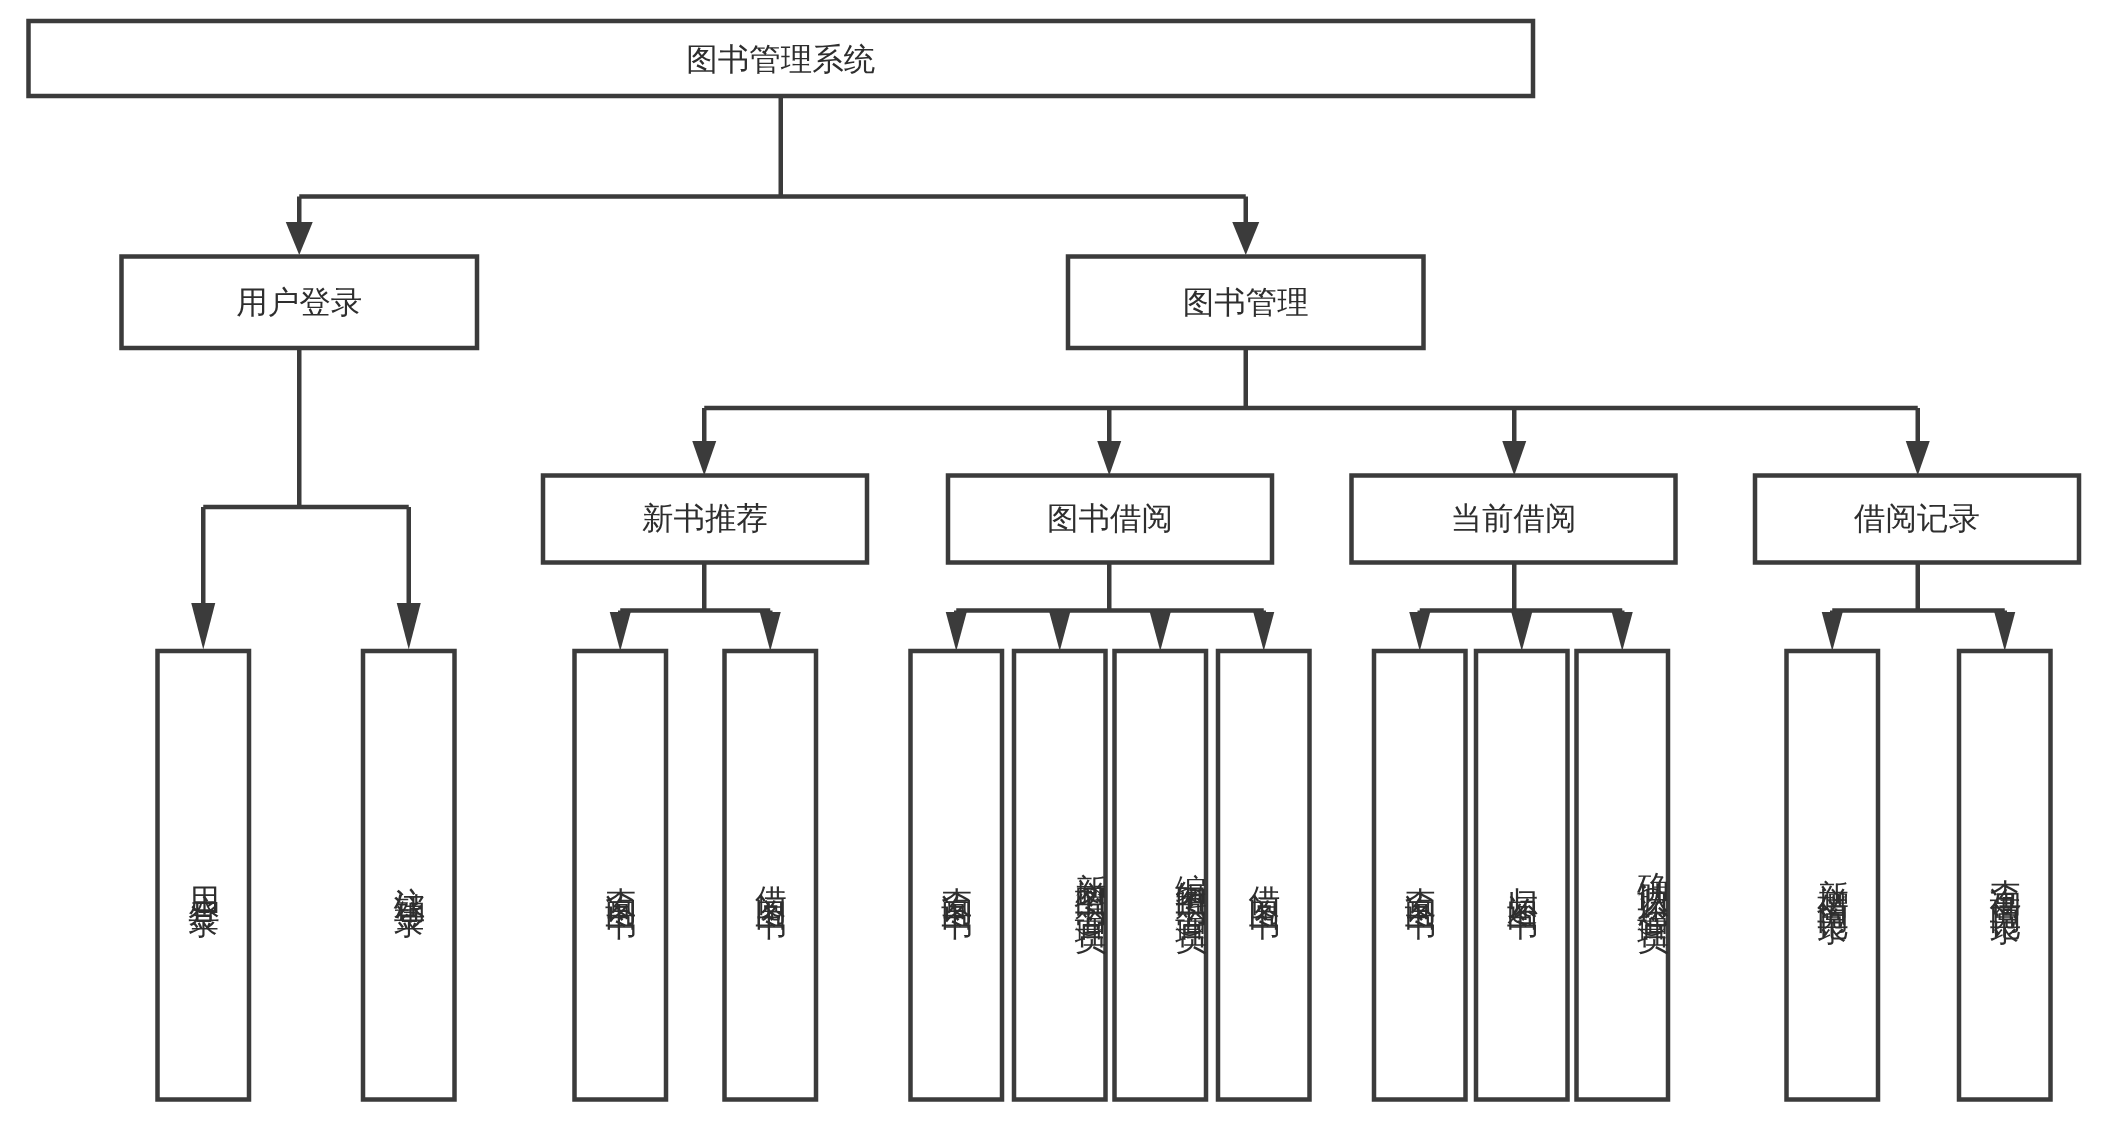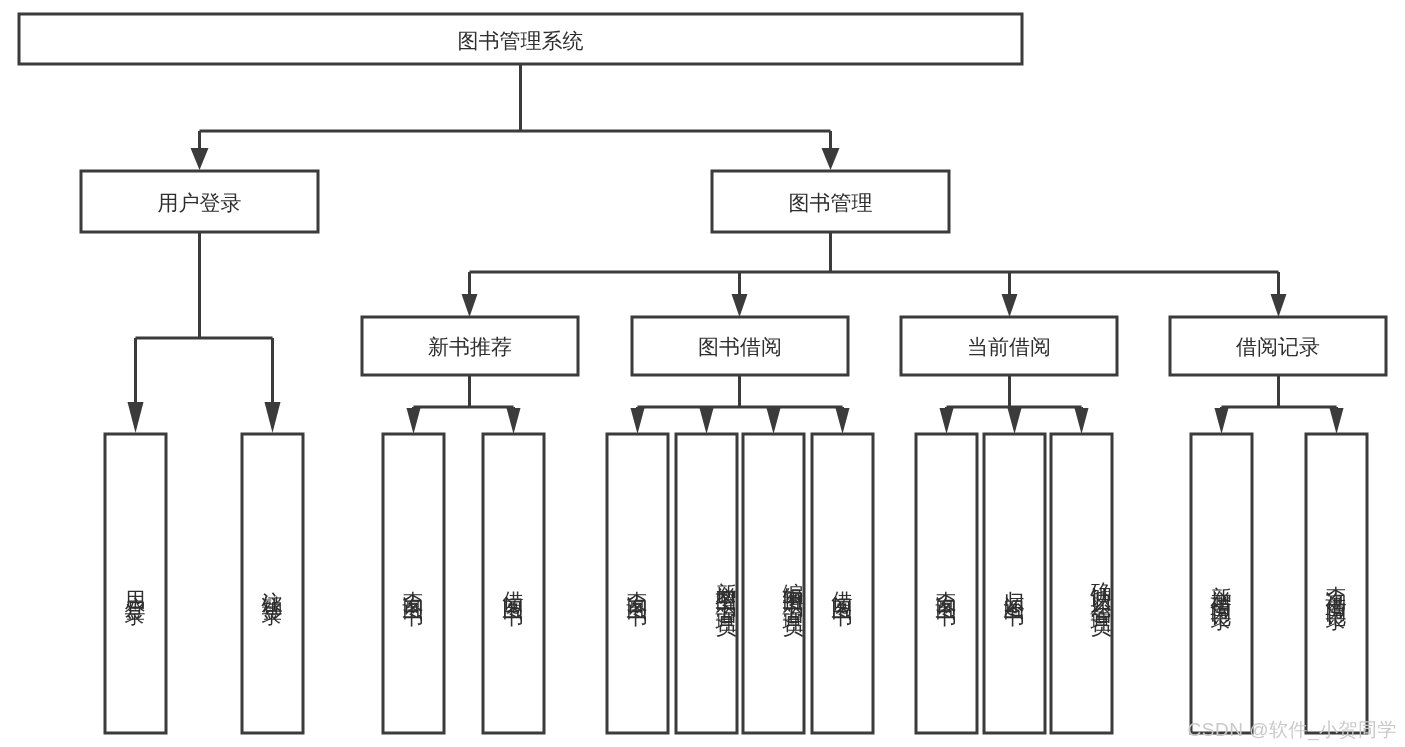--- a/index.html
+++ b/index.html
@@ -226,21 +226,20 @@
 
     <div class="vlabel" style="left:916px;top:434px;width:61px;height:299px;">查询图书</div>
     <div class="vlabel" style="left:984px;top:434px;width:61px;height:299px;">归还图书</div>
     <div class="vlabel top" style="left:1051px;top:434px;width:61px;height:299px;">确认归还（管理员）</div>
 
     <div class="vlabel" style="left:1191px;top:434px;width:61px;height:299px;">新增借阅记录</div>
     <div class="vlabel" style="left:1306px;top:434px;width:61px;height:299px;">查询借阅记录</div>
 
   </div>
 
-  <div class="watermark">CSDN @软件_小贺同学</div>
 </div>
 
 <style>
   .vlabel-layer { position: absolute; top: 0; left: 0; width: 1405px; height: 747px; pointer-events: none; }
   .vlabel {
     position: absolute;
     box-sizing: border-box;
     display: flex;
     align-items: center;
     justify-content: center;

